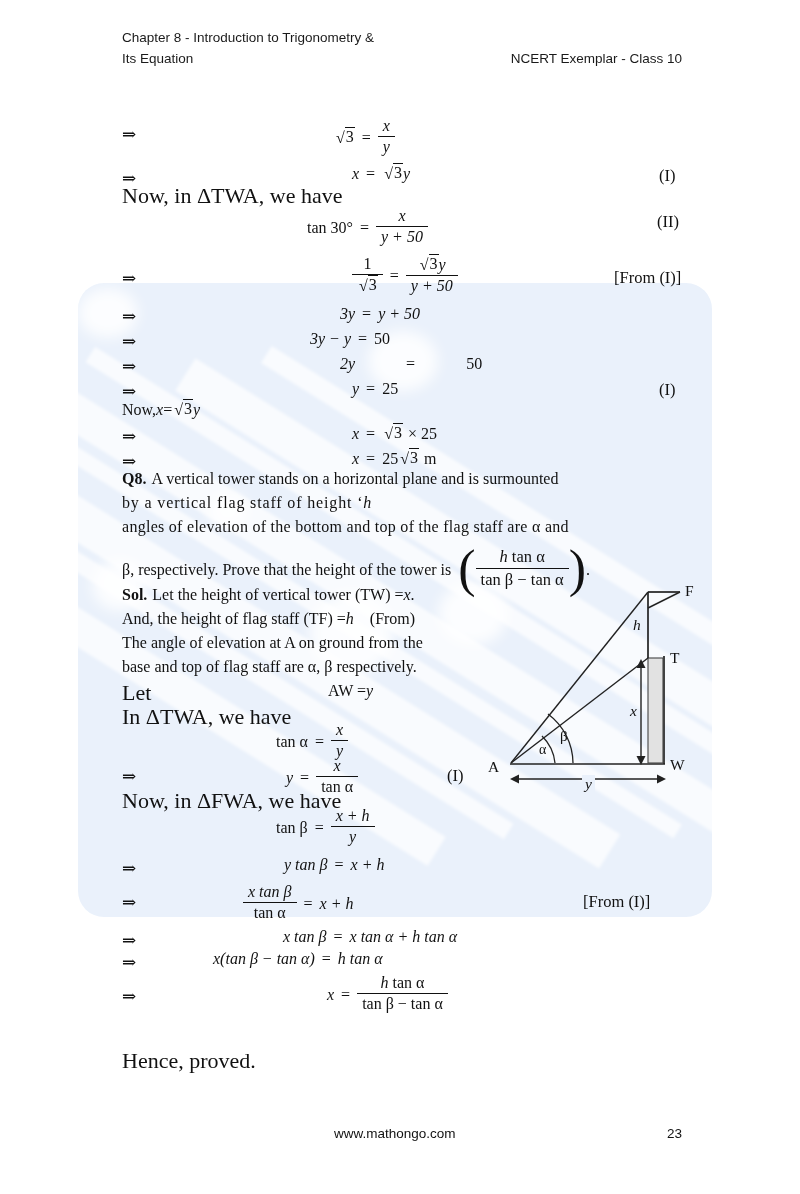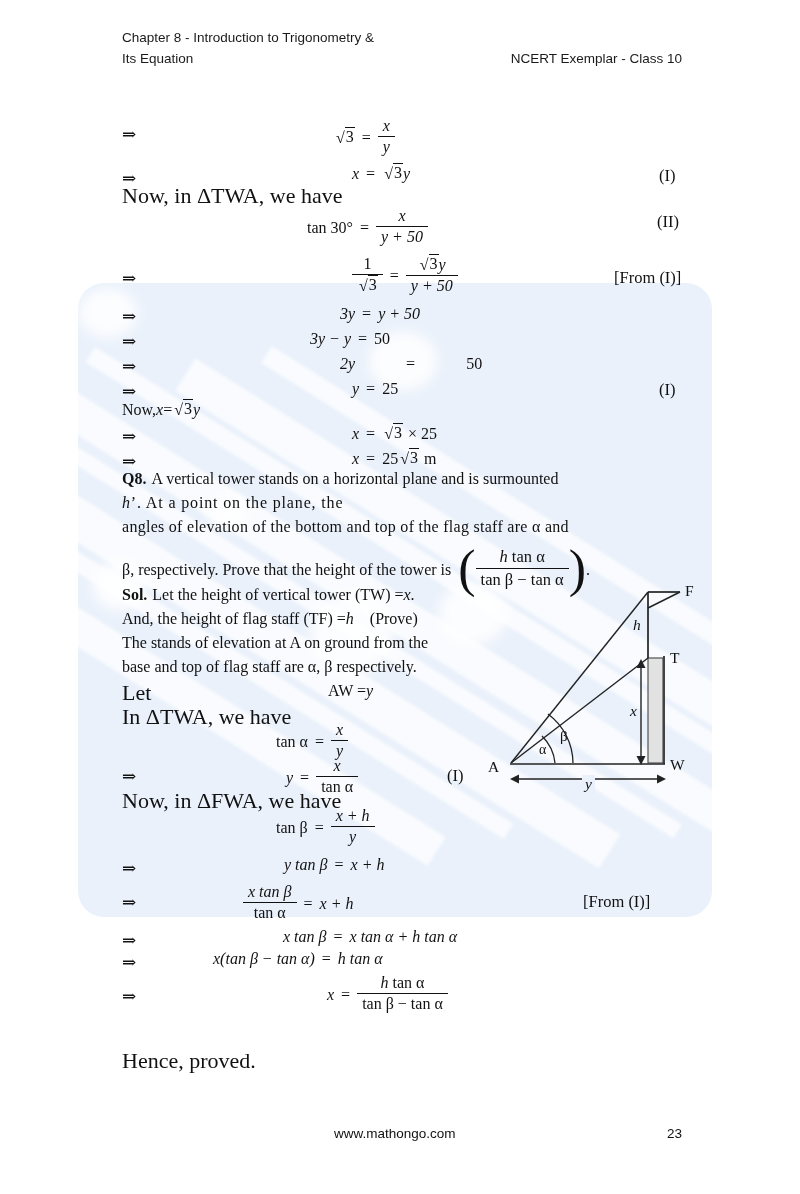--- a/index.html
+++ b/index.html
@@ -198,22 +198,22 @@
       <span>25</span>
         <span class="rad"><span>√</span><span class="bar">3</span></span>
       <span style="margin-left:5px;">m</span>
     </div>
 
     <div class="eqrow" style="left:122px;top:470px;">
       <span class="bold" style="margin-right:5px;">Q8.</span>
       <span>A vertical tower stands on a horizontal plane and is surmounted</span>
     </div>
     <div class="eqrow" style="left:122px;top:494px;width:562px;justify-content:flex-start;letter-spacing:0.85px;">
+      <span>by a vertical flag staff of height ‘</span>
         <span class="it">h</span>
-        <span>’. At a point on the plane, the</span>
     </div>
     <div class="eqrow" style="left:122px;top:518px;letter-spacing:0.28px;">
       <span>angles of elevation of the bottom and top of the flag staff are α and</span>
     </div>
     <div class="eqrow" style="left:122px;top:548px;">
       <span>β, respectively. Prove that the height of the tower is</span>
       <span class="bigparen" style="margin-left:7px;">(</span>
       <span class="frac" style="font-size:16.5px;">
         <span class="num"><span class="it">h</span> tan α</span>
         <span class="den">tan β − tan α</span>
@@ -224,24 +224,24 @@
 
     <div class="eqrow" style="left:122px;top:586px;">
       <span class="bold" style="margin-right:5px;">Sol.</span>
       <span>Let the height of vertical tower (TW) = </span>
         <span class="it">x</span>
         <span>.</span>
     </div>
     <div class="eqrow" style="left:122px;top:610px;">
       <span>And, the height of flag staff (TF) = </span>
         <span class="it">h</span>
-      <span style="margin-left:16px;">(Prove)</span>
+      <span style="margin-left:16px;">(From)</span>
     </div>
     <div class="eqrow" style="left:122px;top:634px;">
-      <span>The stands of elevation at A on ground from the</span>
+      <span>The angle of elevation at A on ground from the</span>
     </div>
     <div class="eqrow" style="left:122px;top:658px;">
       <span>base and top of flag staff are α, β respectively.</span>
     </div>
     <span class="line" style="left:122px;top:682px;">Let</span>
     <div class="eqrow" style="left:328px;top:682px;">
       <span>AW = </span>
         <span class="it">y</span>
     </div>
     <span class="line" style="left:122px;top:706px;">In ΔTWA, we have</span>

